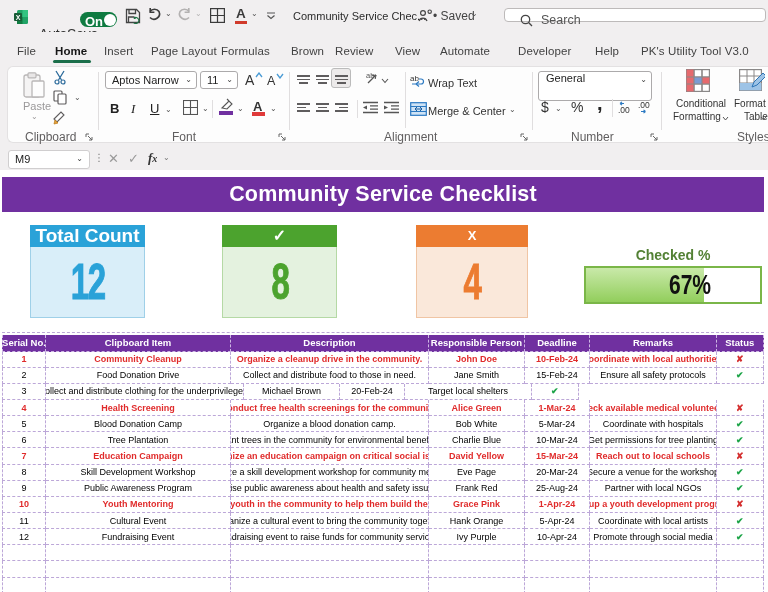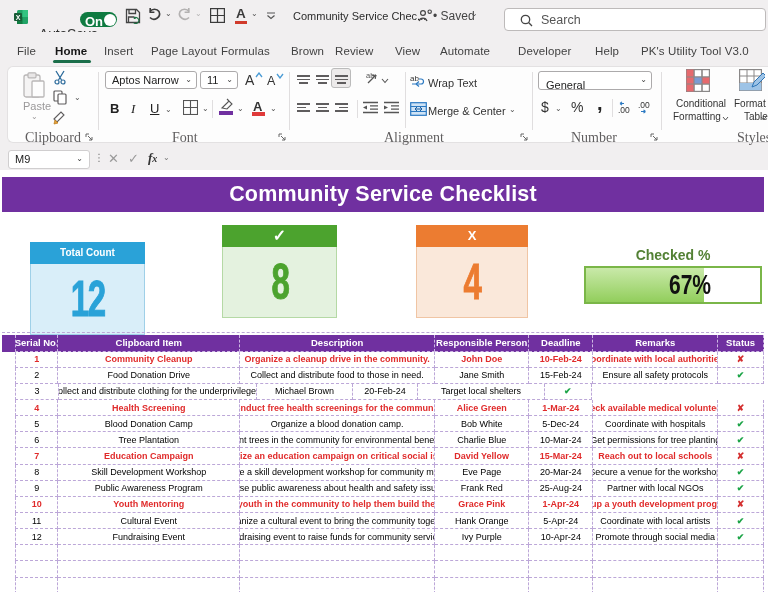--- a/index.html
+++ b/index.html
@@ -16,26 +16,26 @@
 #sheet { left:0; top:170px; width:768px; height:422px; background:#fff; }
 
 .tbtxt { font-size:12px; color:#333; }
 .menuitem { font-size:11.5px; color:#424242; position:absolute; top:13px; letter-spacing:0.1px; }
 
 
 #autosave-pill { left:80px; top:12px; width:37px; height:15px; background:#0f7b41; border-radius:8px; }
 #autosave-pill span { color:#fff; font-size:13px; position:absolute; left:5px; top:2px; font-weight:bold;}
 #autosave-pill i { position:absolute; right:1.5px; top:1.5px; width:12px; height:12px; background:#fff; border-radius:50%; }
 
-#searchbox { left:504px; top:8px; width:262px; height:23px; background:#fff; border:1px solid #bdbaba; border-radius:4px; }
+#searchbox { left:504px; top:8px; width:262px; height:14px; background:#fff; border:1px solid #bdbaba; border-radius:4px; }
 #searchbox .stext { position:absolute; left:36px; top:4px; font-size:12.5px; color:#555; }
 
 
 .grpsep { position:absolute; top:72px; width:1px; height:58px; background:#e0dedf; }
-.grplabel { position:absolute; top:130px; font-size:14px; color:#605e5f;font-family:Liberation Serif, serif; }
+.grplabel { position:absolute; top:130px; font-size:12px; color:#605e5f; }
 .launcher { position:absolute; top:132px; font-size:8px; color:#666; }
 .ribtxt { font-size:11px; color:#333; white-space:nowrap; }
 .selbox { border:1px solid #bbb; background:#eceaea; border-radius:3px; }
 
 .combo { position:absolute; background:#fff; border:1px solid #acaaab; border-radius:3px; font-size:11px; color:#222; }
 .combo .arrow { position:absolute; right:4px; top:3px; font-size:8px; color:#444; }
 
 
 .lines3 { display:inline-block; width:13px; }
 .lines3 i { display:block; height:1.5px; background:#5f5d5e; margin:2px 0; }
@@ -45,42 +45,42 @@
 
 
 #ptitle { left:2px; top:177px; width:762px; height:35px; background:#7030a0; color:#fff; font-weight:bold; font-size:21.5px; text-align:center; line-height:34px; letter-spacing:0.2px;}
 
 .card { position:absolute; top:225px; height:93px; }
 .card .hd { height:22px; color:#fff; font-weight:bold; text-align:center; }
 .card .bd { height:71px; display:flex; align-items:center; justify-content:center; }
 .num { font-weight:bold; font-size:50px; transform:scaleX(0.66); letter-spacing:-2px; -webkit-text-stroke:1px currentColor;}
 
 #card-blue { left:30px; width:115px; }
-#card-blue .hd { background:#2aa2d8; font-size:10px; line-height:22px;margin-top:17px;}
+#card-blue .hd { background:#2aa2d8; font-size:19px; line-height:22px;}
 #card-blue .bd { background:#d9eef9; border:1px solid #9fd0e8; border-top:none;}
 #card-blue .num { color:#2aa2d8; }
 
 #card-green { left:222px; width:115px; }
 #card-green .hd { background:#4ca32e; font-size:16px; line-height:21px;}
 #card-green .bd { background:#e4f2df; border:1px solid #b5d9a5; border-top:none;}
 #card-green .num { color:#4ca32e; }
 
 #card-orange { left:416px; width:112px; }
 #card-orange .hd { background:#ec7c31; font-size:13px; line-height:22px;}
 #card-orange .bd { background:#fae8da; border:1px solid #f0c5a4; border-top:none;}
 #card-orange .num { color:#ec7c31; }
 
 #chklabel { left:584px; top:247px; width:178px; text-align:center; color:#538135; font-weight:bold; font-size:14px;}
 #chkbar { left:584px; top:266px; width:178px; height:38px; background:#fff; border:2px solid #7ab648; }
 #chkfill { left:0; top:0; width:118px; height:34px; background:linear-gradient(to bottom,#c9e9a9,#92ce5c); }
 #chkpct { left:66px; top:2px; width:76px; font-size:27px; font-weight:bold; color:#111; transform:scaleX(0.78); text-align:center;}
 
 
 #tbl { left:2px; top:335px; width:762px; }
-.trow { display:flex; height:16.15px;padding-left:13px; }
+.trow { display:flex; height:16.15px; }
 .trow > div { border-right:1px dashed #bca7d8; border-bottom:1px dashed #bca7d8; overflow:hidden; display:flex; align-items:center; justify-content:center; font-size:9px; white-space:nowrap; }
 .trow > div:first-child { border-left:1px dashed #bca7d8; }
 .trow > div > span { white-space:nowrap; flex:0 0 auto; }
 #thead { height:16.6px; background:#7030a0; }
 #thead > div { color:#fff; font-weight:bold; border-color:#cdb6e3; font-size:9.5px;}
 .c1{width:44px;} .c2{width:185px;} .c3{width:198px;} .c4{width:96px;} .c5{width:65px;} .c6{width:127px;} .c7{width:46.5px;}
 .red { color:#e02b2b; font-weight:bold; }
 .ok { color:#1ca447; font-weight:bold; font-size:11px;}
 .bad { color:#d42f2f; font-weight:bold; font-size:10.5px;}
 #dash-above { left:2px; top:331.5px; width:762px; height:0px; border-top:1px dashed #bca7d8; }
@@ -284,21 +284,21 @@
   <path d="M5 7 h7 M10 5 l2 2 -2 2 M7 5 l-2 2 2 2" stroke="#1d5e9e" stroke-width="1" fill="none"></path>
 </svg>
 <span class="abs ribtxt" style="left:428px;top:105px;">Merge &amp; Center</span>
 <span class="abs" style="left:509px;top:105px;font-size:8px;color:#555;">⌄</span>
 <span class="grplabel" style="left:384px;">Alignment</span>
 <svg class="abs launcher" style="left:520px;top:133px" width="9" height="9" viewBox="0 0 9 9">
   <path d="M1 1 v3 M1 1 h3 M3 3 l4 4 M7 4 v3 h-3" stroke="#666" stroke-width="1" fill="none"></path>
 </svg>
 <div class="grpsep" style="left:532px;"></div>
 
-<div class="combo" style="left:538px;top:71px;width:114px;height:19px;padding:7px 0 0 7px;">General<span class="arrow">⌄</span></div>
+<div class="combo" style="left:538px;top:71px;width:114px;height:30px;padding:0 0 0 7px;">General<span class="arrow">⌄</span></div>
 <span class="abs" style="left:541px;top:99px;font-size:14px;color:#333;">$</span>
 <span class="abs" style="left:555px;top:104px;font-size:8px;color:#555;">⌄</span>
 <span class="abs" style="left:571px;top:99px;font-size:14px;color:#333;">%</span>
 <span class="abs" style="left:597px;top:92px;font-size:20px;font-weight:bold;color:#222;">,</span>
 <div class="abs" style="left:612px;top:99px;width:1px;height:18px;background:#e0dedf;"></div>
 <svg class="abs" style="left:617px;top:100px" width="15" height="15" viewBox="0 0 15 15">
   <path d="M7 3.5 h-4 M3 3.5 l2 -1.7 M3 3.5 l2 1.7" stroke="#2b79c2" stroke-width="1.1" fill="none"></path>
   <text x="1" y="13" font-size="8.5" fill="#333" font-family="Liberation Sans">.00</text>
 </svg>
 <svg class="abs" style="left:637px;top:100px" width="15" height="15" viewBox="0 0 15 15">
@@ -436,21 +436,21 @@
       </div>
       <div class="c7 bad">✘</div>
   </div>
   <div class="trow">
     <div class="c1">5</div>
       <div class="c2">Blood Donation Camp</div>
       <div class="c3">
         <span>Organize a blood donation camp.</span>
       </div>
       <div class="c4">Bob White</div>
-      <div class="c5">5-Dec-24</div>
+      <div class="c5">5-Mar-24</div>
       <div class="c6">
         <span>Coordinate with hospitals</span>
       </div>
       <div class="c7 ok">✔</div>
   </div>
   <div class="trow">
     <div class="c1">6</div>
       <div class="c2">Tree Plantation</div>
       <div class="c3">
         <span>Plant trees in the community for environmental benefits.</span>

